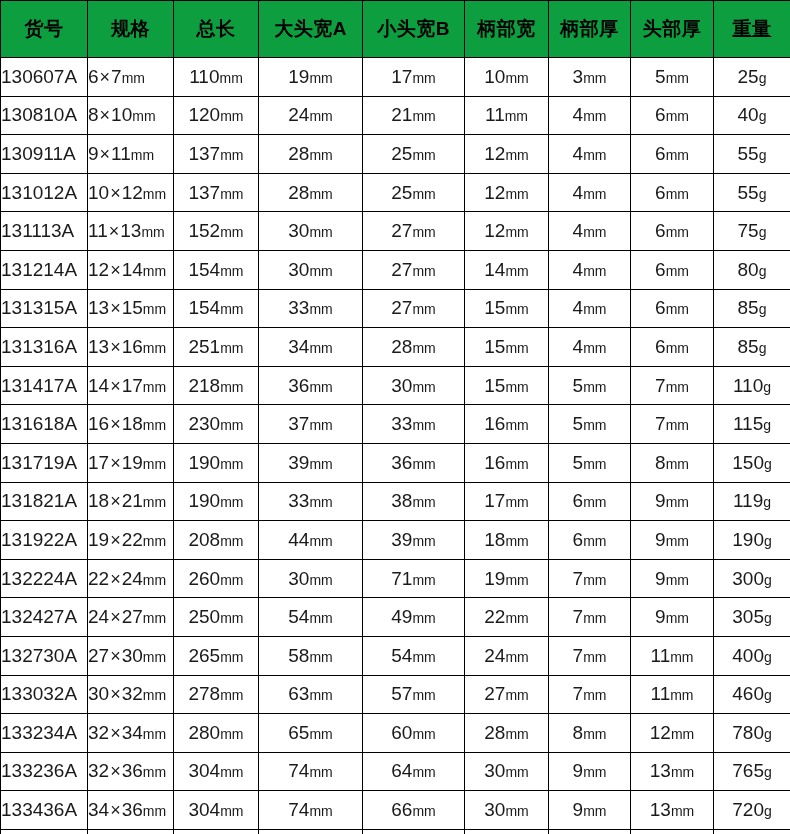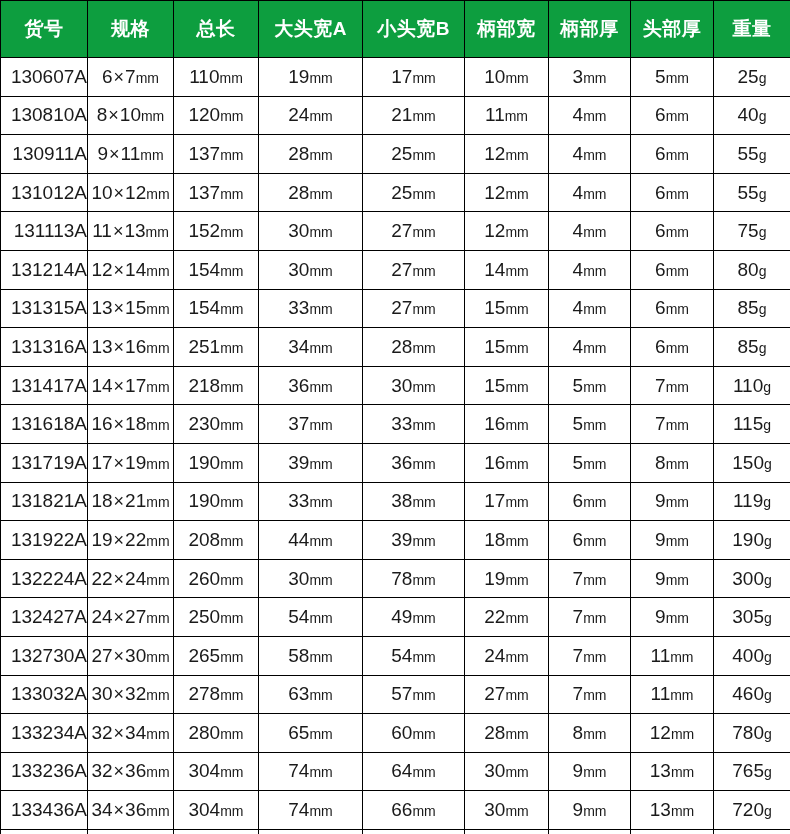--- a/index.html
+++ b/index.html
@@ -29,53 +29,53 @@
     overflow: hidden;
     white-space: nowrap;
   }
 
   
   thead tr {
     height: 57px;
   }
   thead th {
     background: #0d9e3f;
-    color: #ffffff;
+    color: #000000;
     font-size: 19px;
     font-weight: bold;
     text-align: center;
     vertical-align: middle;
     border-left: 2px solid #ffffff;
     border-right: 2px solid #ffffff;
     border-top: 1px solid #0d9e3f;
     border-bottom: 1px solid #0d9e3f;
     letter-spacing: 0.5px;
   }
   thead th:first-child { border-left: 1px solid #0d9e3f; }
-  thead th:last-child  { border-right: 1px solid #0d9e3f; }
+  thead th:last-child  { border-right: 1px solid #0d9e3f; text-decoration: underline; }
 
   
   tbody tr {
     height: 38.6px;
   }
   tbody td {
     color: #1a1a1a;
     font-size: 19px;
     text-align: center;
     vertical-align: middle;
     border: 1px solid #000000;
   }
 
   
   td.c-code {
-    text-align: right;
+    text-align: left;
     letter-spacing: 0px;
   }
   td.c-spec {
-    text-align: center;
+    text-align: left;
     padding-right: 4px;
   }
 
   
   .u {
     font-size: 14px;
     letter-spacing: 0px;
   }
   .x {
     font-size: 18px;
@@ -252,21 +252,21 @@
         <td><span>18</span><span class="u">mm</span></td>
         <td><span>6</span><span class="u">mm</span></td>
         <td><span>9</span><span class="u">mm</span></td>
         <td><span>190</span><span class="u">g</span></td>
       </tr>
       <tr>
         <td class="c-code">132224A</td>
         <td class="c-spec"><span>22</span><span class="x">×</span><span>24</span><span class="u">mm</span></td>
         <td><span>260</span><span class="u">mm</span></td>
         <td><span>30</span><span class="u">mm</span></td>
-        <td><span>78</span><span class="u">mm</span></td>
+        <td><span>71</span><span class="u">mm</span></td>
         <td><span>19</span><span class="u">mm</span></td>
         <td><span>7</span><span class="u">mm</span></td>
         <td><span>9</span><span class="u">mm</span></td>
         <td><span>300</span><span class="u">g</span></td>
       </tr>
       <tr>
         <td class="c-code">132427A</td>
         <td class="c-spec"><span>24</span><span class="x">×</span><span>27</span><span class="u">mm</span></td>
         <td><span>250</span><span class="u">mm</span></td>
         <td><span>54</span><span class="u">mm</span></td>

